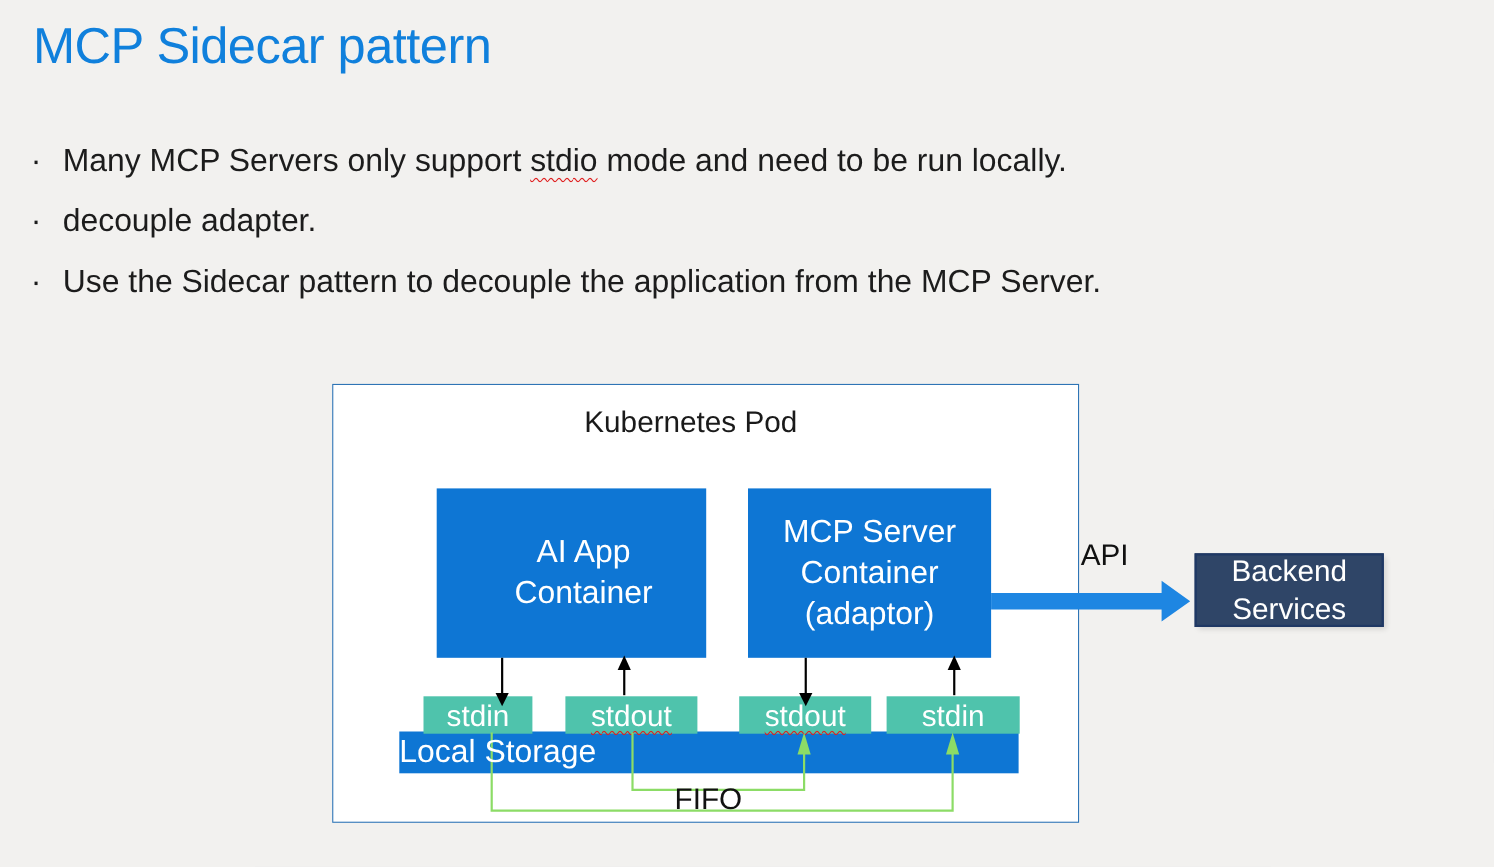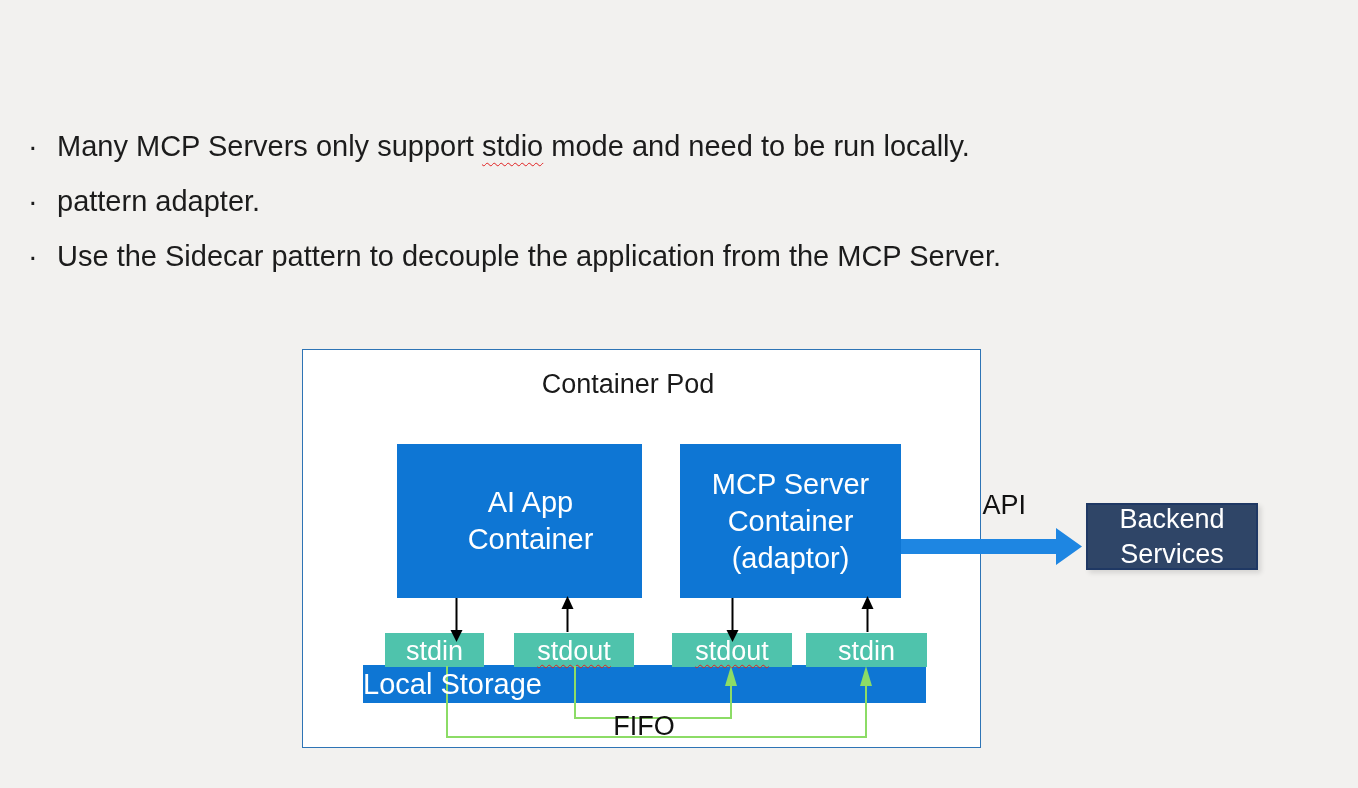--- a/index.html
+++ b/index.html
@@ -89,40 +89,41 @@
   #arrow-overlay{
     position:absolute;left:0;top:0;width:1358px;height:788px;
     z-index:4;pointer-events:none;
   }
 </style>
 </head>
 <body>
 
 <div id="slide">
 
+  <div class="slide-title">MCP Sidecar pattern</div>
 
   <div class="bullets">
     <div class="bullet">
       <span class="bullet-marker">·</span>
       <div class="bullet-text"><span>Many MCP Servers only support </span><span class="squiggle">stdio</span><span> mode and need to be run locally.</span></div>
     </div>
     <div class="bullet">
       <span class="bullet-marker">·</span>
       <div class="bullet-text">
-        <span class="wrap-line">pattern adapter.</span>
+        <span class="wrap-line">decouple adapter.</span>
       </div>
     </div>
     <div class="bullet">
       <span class="bullet-marker">·</span>
       <div class="bullet-text">Use the Sidecar pattern to decouple the application from the MCP Server.</div>
     </div>
   </div>
 
   <div class="pod-box"></div>
-  <div class="pod-label">Container Pod</div>
+  <div class="pod-label">Kubernetes Pod</div>
 
   <div class="container-box" id="ai-box">
     <span>AI App</span>
     <span>Container</span>
   </div>
   <div class="container-box" id="mcp-box">
     <span>MCP Server</span>
     <span>Container</span>
     <span>(adaptor)</span>
   </div>

